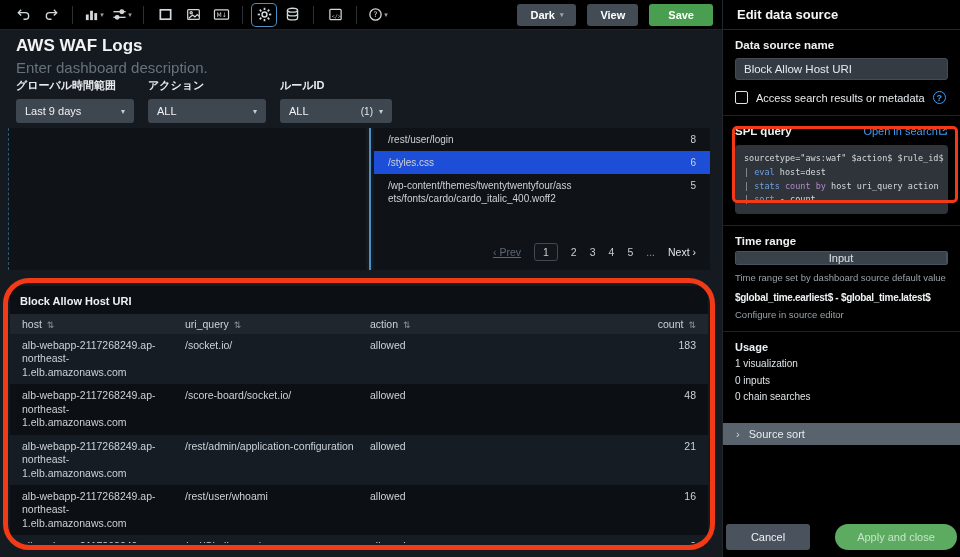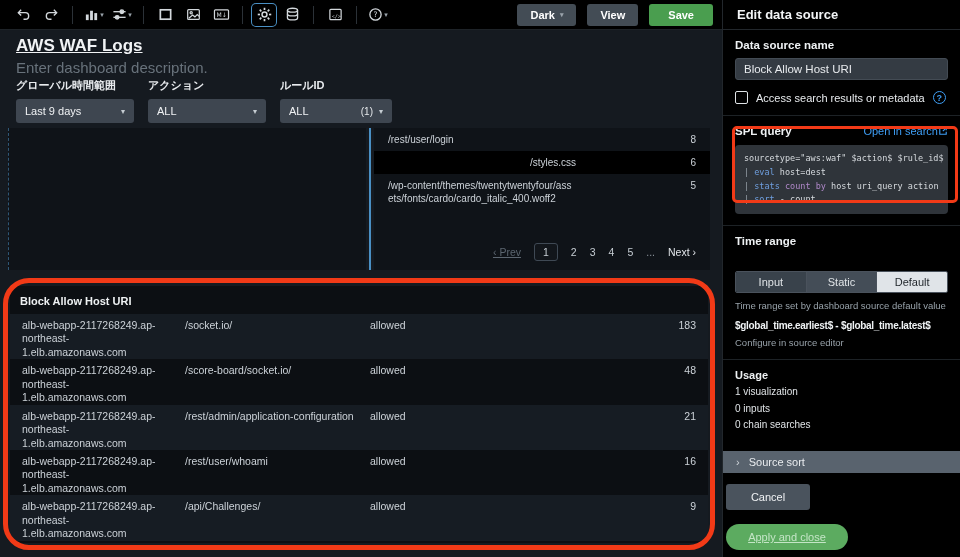--- a/index.html
+++ b/index.html
@@ -16,58 +16,58 @@
   .tb-caret { font-size:7px; color:#9aa3ab; margin-left:1px; }
   .tb-sep { width:1px; height:18px; background:#2b3137; margin:0 7px; }
   .tb-right { margin-left:auto; display:flex; gap:11px; align-items:center; }
   .btn { height:22px; border-radius:3px; font-size:11px; color:#fff; display:flex;
     align-items:center; justify-content:center; padding:0 13px; cursor:pointer;font-weight:bold; }
   .btn-gray { background:#434c55; }
   .btn-save { background:#4a9e4f; font-weight:bold; padding:0 19px; }
 
   
   .canvas { position:absolute; left:0; top:30px; width:722px; height:527px; background:#151a20; }
-  .dash-title { position:absolute; left:16px; top:6px; font-size:17px; font-weight:bold; color:#f1f3f5;text-decoration:underline; }
+  .dash-title { position:absolute; left:16px; top:6px; font-size:17px; font-weight:bold; color:#f1f3f5; }
   .dash-desc  { position:absolute; left:16px; top:29px; font-size:15px; color:#68727b; }
 
   .filters { position:absolute; left:16px; top:48px; display:flex; gap:14px; }
   .filter-label { display:block; font-size:11px; font-weight:bold; color:#e8ebee; margin-bottom:6px; }
   .dropdown { width:118px; height:24px; background:#3e4650; border-radius:3px; display:flex;
     align-items:center; padding:0 9px; font-size:11px; color:#f0f2f4; cursor:pointer; }
   .dd-caret { margin-left:auto; font-size:8px; color:#c6cdd3; }
   .dd-badge { margin-left:auto; font-size:10px; color:#e3e7ea; }
   .dd-badge + .dd-caret { margin-left:6px; }
 
   .panel-empty { position:absolute; left:8px; top:98px; width:358px; height:142px;
     background:#0f1318; border-left:1px dashed rgba(74,144,196,.55); }
   .blue-divider { position:absolute; left:369px; top:98px; width:2px; height:142px; background:#4a90c4; }
 
   .mini-panel { position:absolute; left:374px; top:98px; width:336px; height:142px;
     background:#0f1318; display:flex; flex-direction:column; overflow:hidden; }
   .mini-row { display:flex; padding:5px 14px; font-size:10px; color:#ccd2d8; line-height:1.3; }
-  .mini-row.alt { background:#000000;text-align:right; }
+  .mini-row.alt { background:#1d4ed8; }
   .mini-uri { width:188px; word-break:break-all; }
   .mini-cnt { margin-left:auto; }
 
   .pagination { display:flex; justify-content:flex-end; align-items:center; gap:13px;
     font-size:10.5px; color:#c6cdd3; }
   .pg-prev { color:#5c6670; cursor:pointer;text-decoration:underline; }
   .pg-page { cursor:pointer; }
   .pg-current { border:1px solid #3f4954; border-radius:3px; padding:2px 8px; background:#12161b; }
   .pg-ellipsis { color:#8a939b; }
   .pg-next { color:#e2e6ea; cursor:pointer; }
   .mini-pg { margin-top:auto; padding:4px 14px 9px; }
 
   .main-panel { position:absolute; left:10px; top:256px; width:698px; height:257px;
     background:#0c0f13; display:flex; flex-direction:column; overflow:hidden; }
   .main-title { padding:9px 10px 7px; font-size:11px; font-weight:bold; color:#eef1f3; }
   .trow { display:grid; grid-template-columns:163px 185px 170px 1fr; padding:0 12px; }
   .thead { background:#1f262e; padding-top:4px; padding-bottom:4px; font-size:10.5px; color:#ccd2d8; }
   .sort { margin-left:5px; font-size:9px; color:#8a939b; }
-  .tbody { padding-top:5px; font-size:10.5px; color:#ccd2d8; line-height:1.28; }
+  .tbody { padding-top:5px; padding-bottom:5px; font-size:10.5px; color:#ccd2d8; line-height:1.28; }
   .tbody.alt { background:#161c23; }
   .c-host { padding-right:14px; overflow-wrap:break-word; }
   .c-count { text-align:right; }
 
   
   .anno { position:absolute; pointer-events:none; z-index:40; border-style:solid; border-color:#f23a17; }
   .anno-table { left:3px; top:278px; width:712px; height:272px; border-width:5px; border-radius:26px; }
   .anno-spl { left:732px; top:126px; width:226px; height:77px; border-width:3px; border-radius:5px; }
 
   
@@ -87,43 +87,43 @@
     font-size:9px; font-weight:bold; display:flex; align-items:center; justify-content:center; cursor:pointer; }
 
   .spl-head { display:flex; align-items:flex-start; }
   .open-link { margin-left:auto; font-size:11px; color:#3e9ef5; display:flex; align-items:center;
     cursor:pointer; }
   .codebox { margin-top:8px; background:#2f343a; border-radius:4px; padding:7px 9px;
     font-family:"DejaVu Sans Mono", monospace; font-size:8.5px; line-height:1.62; color:#d6dade;
     white-space:nowrap; overflow:hidden; }
   .tk-pipe { color:#9aa3ab; } .tk-cmd { color:#6f9fdf; } .tk-fn { color:#b088c9; }
 
-  .segmented { margin-top:24px; display:flex; height:22px; border:1px solid #4a525c; border-radius:2px; overflow:hidden; }
+  .segmented { margin-top:4px; display:flex; height:14px; border:1px solid #4a525c; border-radius:2px; overflow:hidden;flex-direction:column; }
   .seg { flex:1; display:flex; align-items:center; justify-content:center; font-size:11px;
     color:#dfe3e6; cursor:pointer; border-right:1px solid #4a525c; }
   .seg:last-child { border-right:none; }
   .seg-0 { background:#39424b; } .seg-1 { background:#444d57; }
   .seg.selected { background:#e0e4e8; color:#1f2429; }
   .tr-note { margin-top:7px; font-size:9.5px; color:#98a2aa; white-space:nowrap; }
   .tr-value { margin-top:9px; font-size:10px; font-weight:bold; color:#eef1f3; letter-spacing:-0.3px; white-space:nowrap; }
   .tr-hint { margin-top:6px; font-size:9.5px; color:#98a2aa; }
 
   .usage-item { font-size:10px; color:#dfe3e6; line-height:1.65; }
   .side-section .sec-label + .usage-item { margin-top:3px; }
 
   .source-bar { margin-top:6px; height:22px; background:#59636e; display:flex; align-items:center;
     gap:9px; padding:0 13px; font-size:11px; color:#e8ebee; cursor:pointer; }
   .sb-chevron { font-size:11px; color:#cfd5da; }
 
   .side-footer { position:absolute; bottom:7px; left:0; right:0; display:flex;
-    justify-content:space-between; gap:14px; padding:0 3px;flex-direction:column; }
+    justify-content:space-between; gap:14px; padding:0 3px; }
   .btn-cancel { width:84px; height:26px; background:#4a535d; border-radius:3px; font-size:11px;
     color:#f0f2f4; display:flex; align-items:center; justify-content:center; cursor:pointer; }
   .btn-apply { width:122px; height:26px; background:#5cab60; border-radius:13px; font-size:11px;
-    color:#c4e5c6; display:flex; align-items:center; justify-content:center; cursor:pointer;text-decoration:underline; }
+    color:#c4e5c6; display:flex; align-items:center; justify-content:center; cursor:pointer; }
 
   svg { display:block; }
 </style>
 </head>
 <body>
 
 <div class="app">
 
   <div class="toolbar">
     <div class="tb-icon">
@@ -275,20 +275,26 @@
         <span class="pg-page">3</span>
         <span class="pg-page">4</span>
         <span class="pg-page">5</span>
         <span class="pg-ellipsis">...</span>
         <span class="pg-next">Next ›</span>
       </div>
     </div>
 
     <div class="main-panel">
       <div class="main-title">Block Allow Host URI</div>
+      <div class="trow thead">
+        <span><span>host</span><span class="sort">⇅</span></span>
+        <span><span>uri_query</span><span class="sort">⇅</span></span>
+        <span><span>action</span><span class="sort">⇅</span></span>
+        <span class="c-count"><span>count</span><span class="sort">⇅</span></span>
+      </div>
       <div class="trow tbody alt">
         <span class="c-host">alb-webapp-2117268249.ap-northeast-1.elb.amazonaws.com</span>
         <span>/socket.io/</span>
         <span>allowed</span>
         <span class="c-count">183</span>
       </div>
       <div class="trow tbody">
         <span class="c-host">alb-webapp-2117268249.ap-northeast-1.elb.amazonaws.com</span>
         <span>/score-board/socket.io/</span>
         <span>allowed</span>

